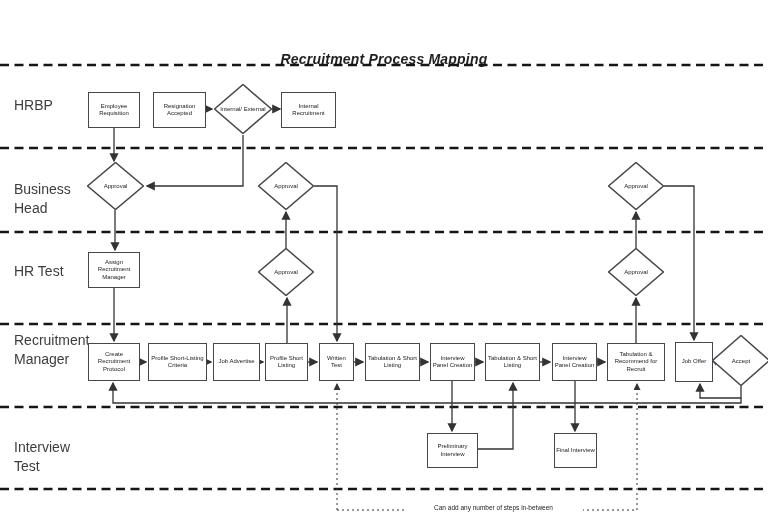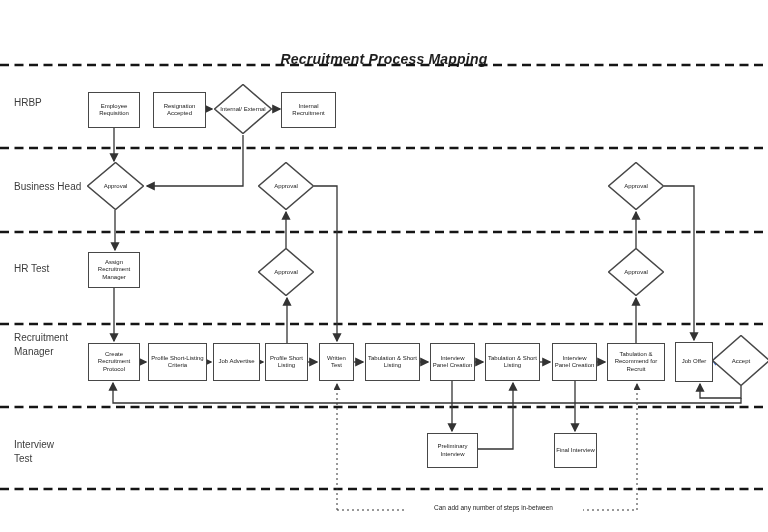--- a/index.html
+++ b/index.html
@@ -8,21 +8,21 @@
     font-family:"Liberation Sans",sans-serif;overflow:hidden;
   }
   .title{
     position:absolute;left:0;top:32px;width:100%;text-align:center;
     font-size:14px;font-style:italic;font-weight:600;color:#1f1f1f;
     letter-spacing:.2px;
     margin-top:19px;
   }
   .overlay{position:absolute;left:0;top:0;width:768px;height:532px;}
   .lane-label{
-    position:absolute;font-size:10px;color:#3d3d3d;line-height:1.35;
+    position:absolute;font-size:14px;color:#3d3d3d;line-height:1.35;
   }
   .node{
     position:absolute;background:#fff;border:1.5px solid #474747;
     display:flex;align-items:center;justify-content:center;text-align:center;
     font-size:6px;line-height:1.18;color:#1a1a1a;box-sizing:border-box;
     padding:1px;
   }
   .diamond{position:absolute;}
   .diamond svg{position:absolute;left:0;top:0;width:100%;height:100%;}
   .diamond .lbl{

